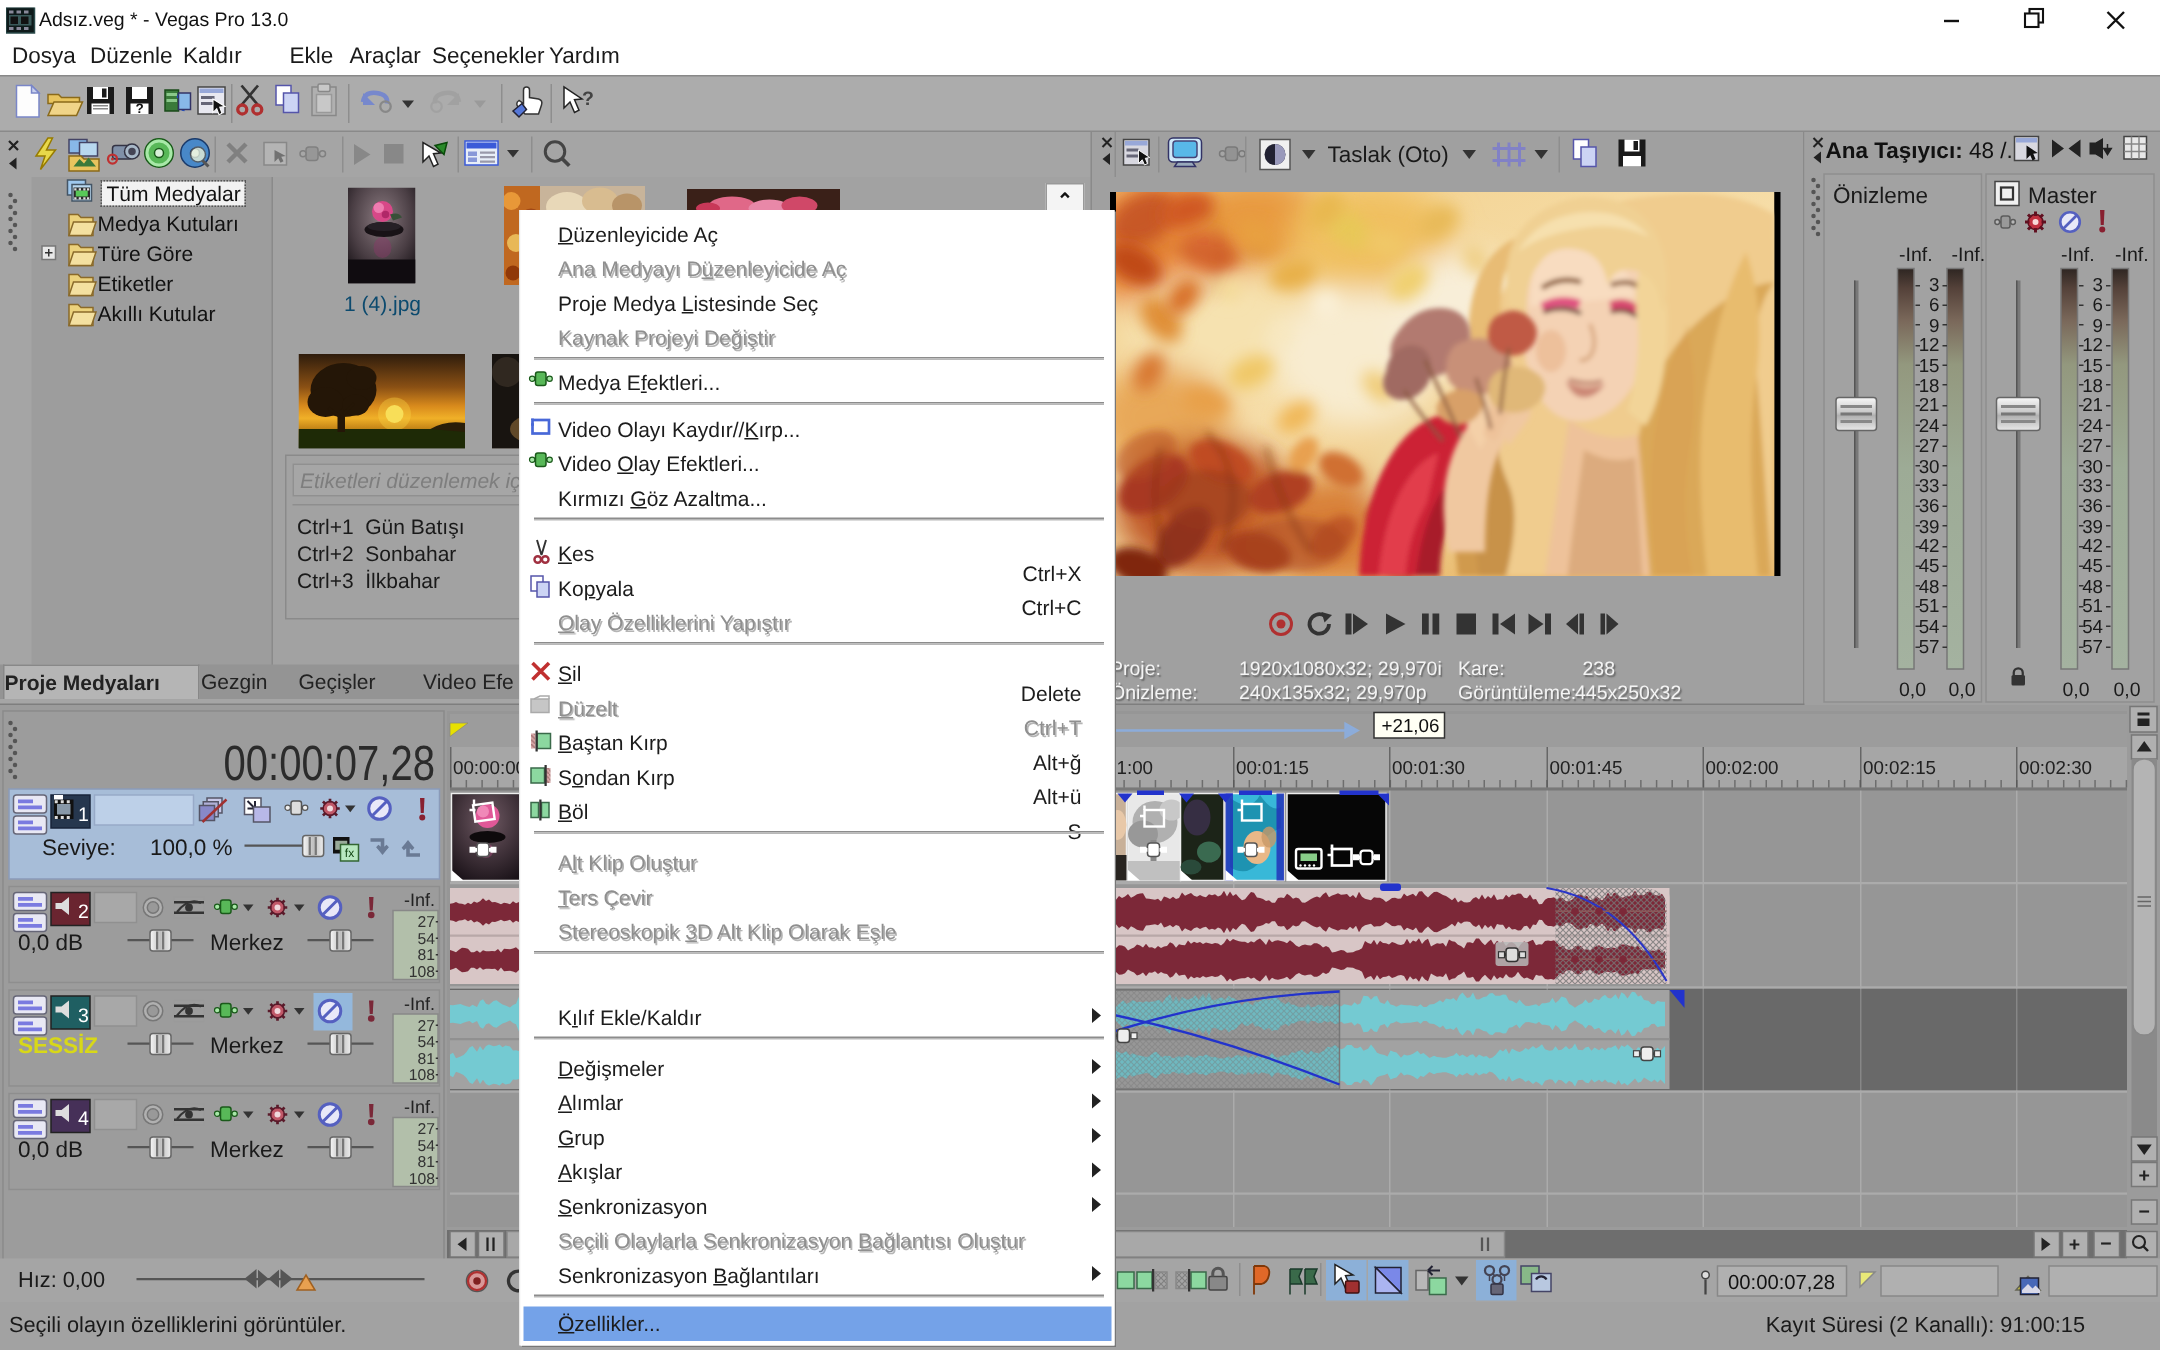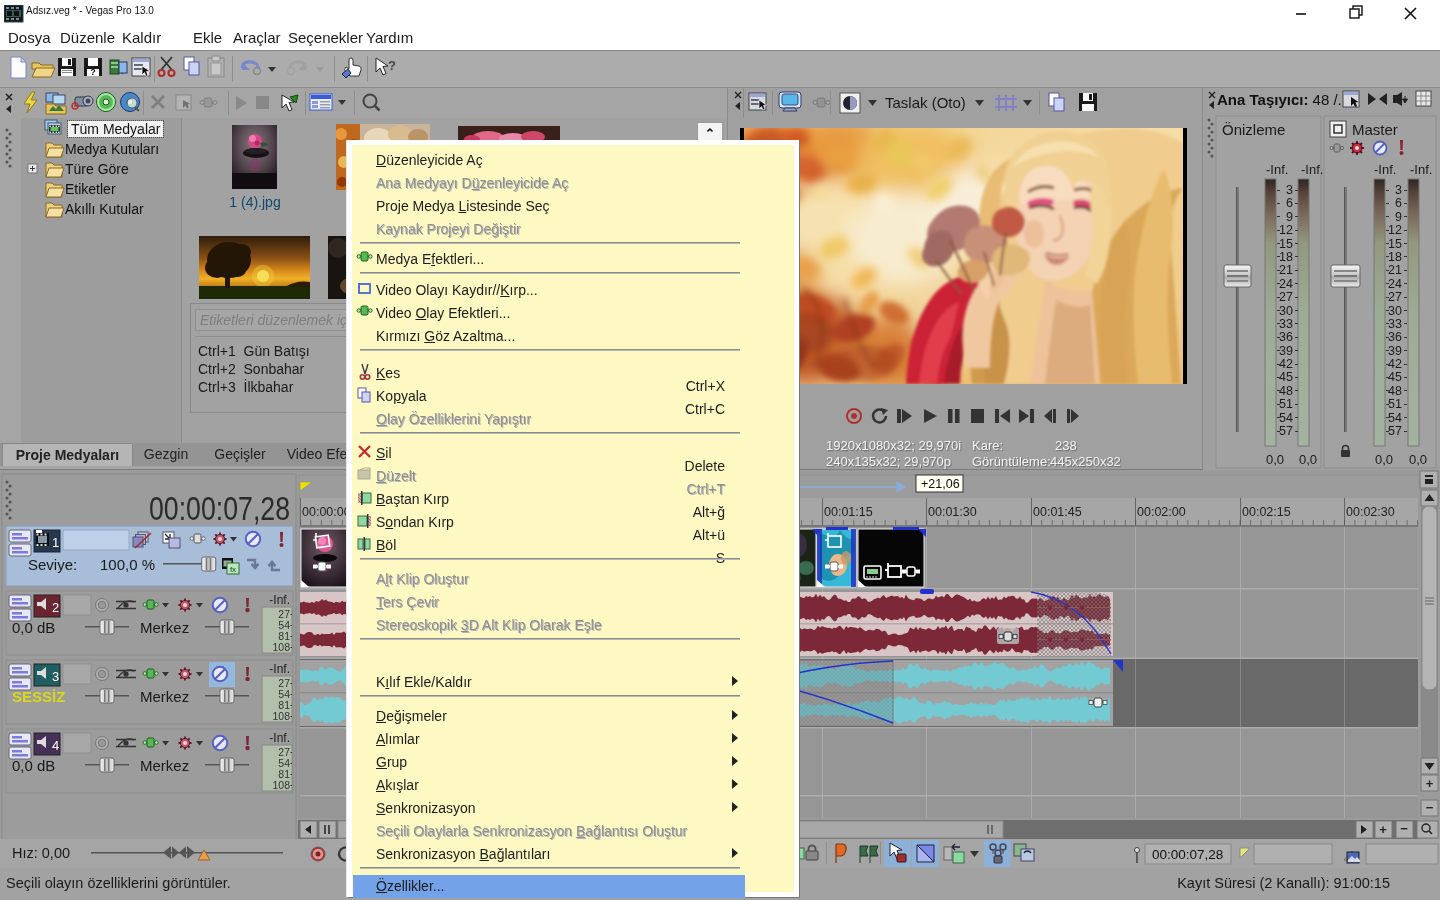--- a/index.html
+++ b/index.html
@@ -1,41 +1,41 @@
 <!DOCTYPE html>
 <html><head>
 <meta charset="utf-8">
 <style>
 * { margin:0; padding:0; box-sizing:border-box; }
 html,body { width:1440px; height:900px; overflow:hidden; font-family:"Liberation Sans", sans-serif; }
 body { position:relative; background:#a5a5a5; }
 .abs { position:absolute; }
 
 #titlebar { left:0; top:0; width:1440px; height:28px; background:#ffffff; }
-#titletext { left:26px; top:5px; font-size:10px; color:#111; }
+#titletext { left:26px; top:5px; font-size:13px; color:#111; }
 #menubar { left:0; top:28px; width:1440px; height:22px; background:#ffffff; font-size:15px; color:#1a1a1a; }
 #menubar span { position:absolute; top:1px; }
 
 #toolbar1 { left:0; top:50px; width:1440px; height:38px; background:#acacac; border-top:1px solid #888; border-bottom:1px solid #8a8a8a; }
 
 #toolbar2 { left:0; top:88px; width:727px; height:30px; background:#a5a5a5; }
 
 #tree { left:21px; top:118px; width:161px; height:327px; background:#9d9d9d; border-right:1px solid #8a8a8a; }
 .treeitem { position:absolute; left:44px; font-size:14px; color:#111; white-space:nowrap; }
 #thumbs { left:182px; top:118px; width:545px; height:327px; background:#a2a2a2; }
 #tabbar { left:0; top:443px; width:727px; height:23px; background:#949494; }
-.tab { position:absolute; top:0px; height:23px; font-size:14px; color:#222; text-align:center; padding-top:3px; }
+.tab { position:absolute; top:0px; height:23px; font-size:14px; color:#222; text-align:left; padding-top:3px; }
 
 #preview { left:727px; top:88px; width:476px; height:382px; background:#a0a0a0; }
 
 #mixer { left:1203px; top:88px; width:237px; height:382px; background:#a0a0a0; }
 
 #tlsection { left:0; top:470px; width:1440px; height:430px; background:#9b9b9b; }
 
-#ctxmenu { left:347px; top:140px; width:452px; height:757px; background:#fef9c3; border:5px solid #ffffff; box-shadow:1px 1px 0 #777, -1px 0 0 #e8e8e8; }
+#ctxmenu { left:347px; top:140px; width:396px; height:757px; background:#ffffff; border:1px solid #ffffff; box-shadow:1px 1px 0 #777, -1px 0 0 #e8e8e8; }
 .mi { position:absolute; left:1px; width:392px; height:23px; font-size:14px; color:#1c1c1c; }
 .mi .lab { position:absolute; left:23px; top:3px; white-space:nowrap; }
 .mi .sc { position:absolute; right:20px; top:3px;margin-top:13px; }
 .mi.dis { color:#8f8f8f; text-shadow:1px 1px 0 #b5b5b5; }
 .mi .arr { position:absolute; right:7px; top:5px; width:0; height:0; border-left:6px solid #222; border-top:5px solid transparent; border-bottom:5px solid transparent; }
 .msep { position:absolute; left:8px; width:380px; height:2px; border-top:1px solid #8c8c8c; border-bottom:1px solid #b8b8b8; }
 u { text-decoration:underline; }
 </style>
 </head>
 <body>

